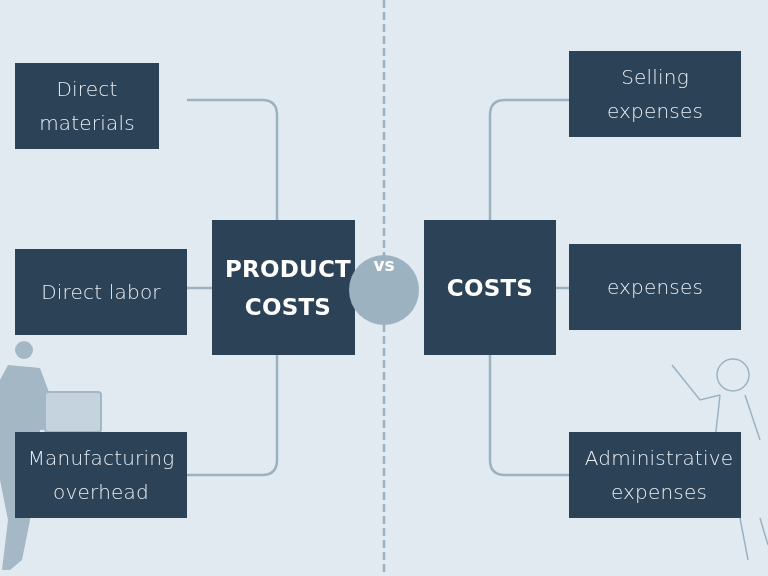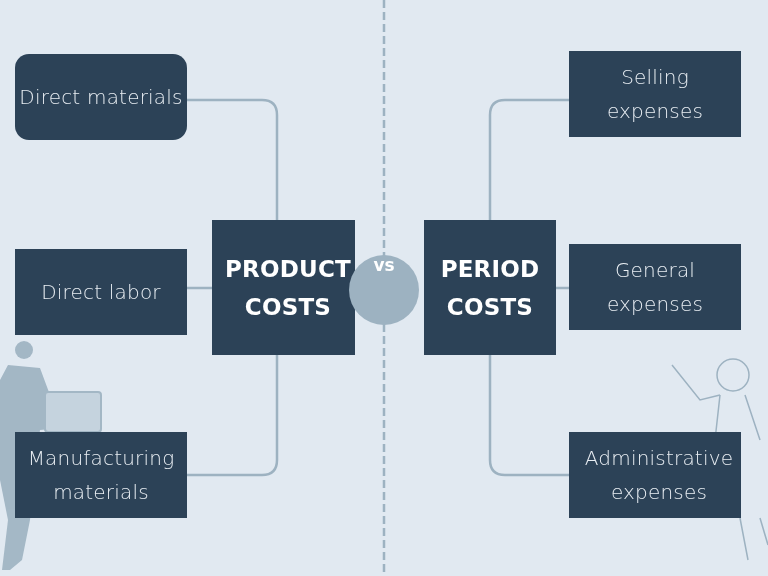--- a/index.html
+++ b/index.html
@@ -28,49 +28,47 @@
     <rect x="45" y="392" width="56" height="40" rx="3" fill="#c2d1dc" stroke="#9db2c1" stroke-width="2"></rect>
   </g>
   <g fill="none" stroke="#9db2c1" stroke-width="1.5">
     <circle cx="733" cy="375" r="16"></circle>
     <path d="M672 365 L700 400 L720 395"></path>
     <path d="M720 395 L715 440 M745 395 L760 440"></path>
     <path d="M740 518 L748 560 M760 518 L768 545"></path>
   </g>
 </svg>
 
-<div class="box" style="left:15px;top:54px;width:172px;height:86px;border-radius:14px;">
+<div class="box" style="left:15px;top:63px;width:144px;height:86px;">
   <span>Direct materials</span>
 </div>
 <div class="box" style="left:15px;top:249px;width:172px;height:86px;">
   <span>Direct labor</span>
 </div>
 <div class="box" style="left:15px;top:432px;width:172px;height:86px;">
   <span>Manufacturing</span>
-  <span>materials</span>
+  <span>overhead</span>
 </div>
 
 <div class="box main" style="left:212px;top:220px;width:143px;height:135px;padding-left:9px;">
   <span>PRODUCT</span>
   <span>COSTS</span>
 </div>
 
 <div class="vs">
   <span>vs</span>
 </div>
 
 <div class="box main" style="left:424px;top:220px;width:132px;height:135px;">
-  <span>PERIOD</span>
   <span>COSTS</span>
 </div>
 
 <div class="box" style="left:569px;top:51px;width:172px;height:86px;">
   <span>Selling</span>
   <span>expenses</span>
 </div>
 <div class="box" style="left:569px;top:244px;width:172px;height:86px;">
-  <span>General</span>
   <span>expenses</span>
 </div>
 <div class="box" style="left:569px;top:432px;width:172px;height:86px;padding-left:8px;">
   <span>Administrative</span>
   <span>expenses</span>
 </div>
 
 </body></html>

